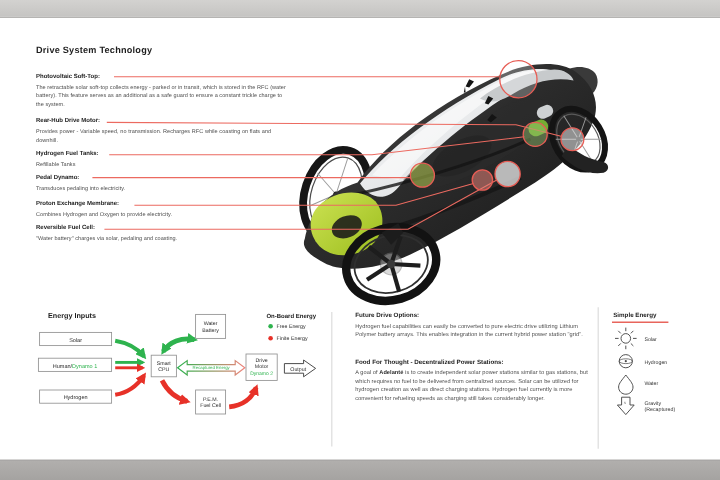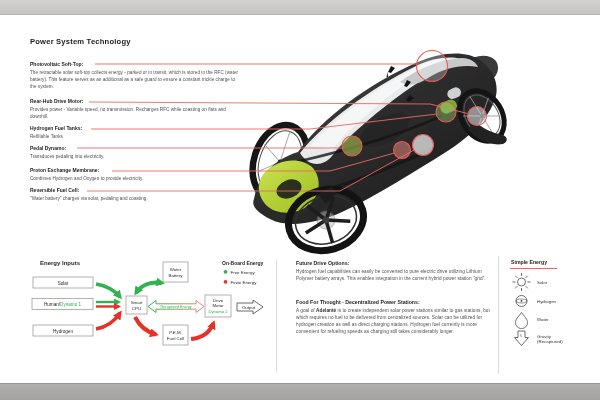--- a/index.html
+++ b/index.html
@@ -224,21 +224,21 @@
     <text x="537" y="337.5" font-size="4.4" fill="#333">Gravity</text>
     <text x="537" y="342.8" font-size="4.4" fill="#333">(Recaptured)</text>
   </g>
 
   <g>
     <rect x="575" y="388" width="2.2" height="2.2" fill="#7a7876"></rect>
     <rect x="575" y="391.5" width="2.2" height="2.2" fill="#8a8886"></rect>
   </g>
 </svg>
 
-<div class="txt page-title">Power System Technology</div>
+<div class="txt page-title">Drive System Technology</div>
 
 <div class="txt spec" style="top:61px">
   <div class="spec-h">Photovoltaic Soft-Top:</div>
   <div class="spec-b">The retractable solar soft-top collects energy - parked or in transit, which is stored in the RFC (water battery). This feature serves as an additional as a safe guard to ensure a constant trickle charge to the system.</div>
 </div>
 <div class="txt spec" style="top:98px">
   <div class="spec-h">Rear-Hub Drive Motor:</div>
   <div class="spec-b">Provides power - Variable speed, no transmission. Recharges RFC while coasting on flats and downhill.</div>
 </div>
 <div class="txt spec" style="top:125px">

